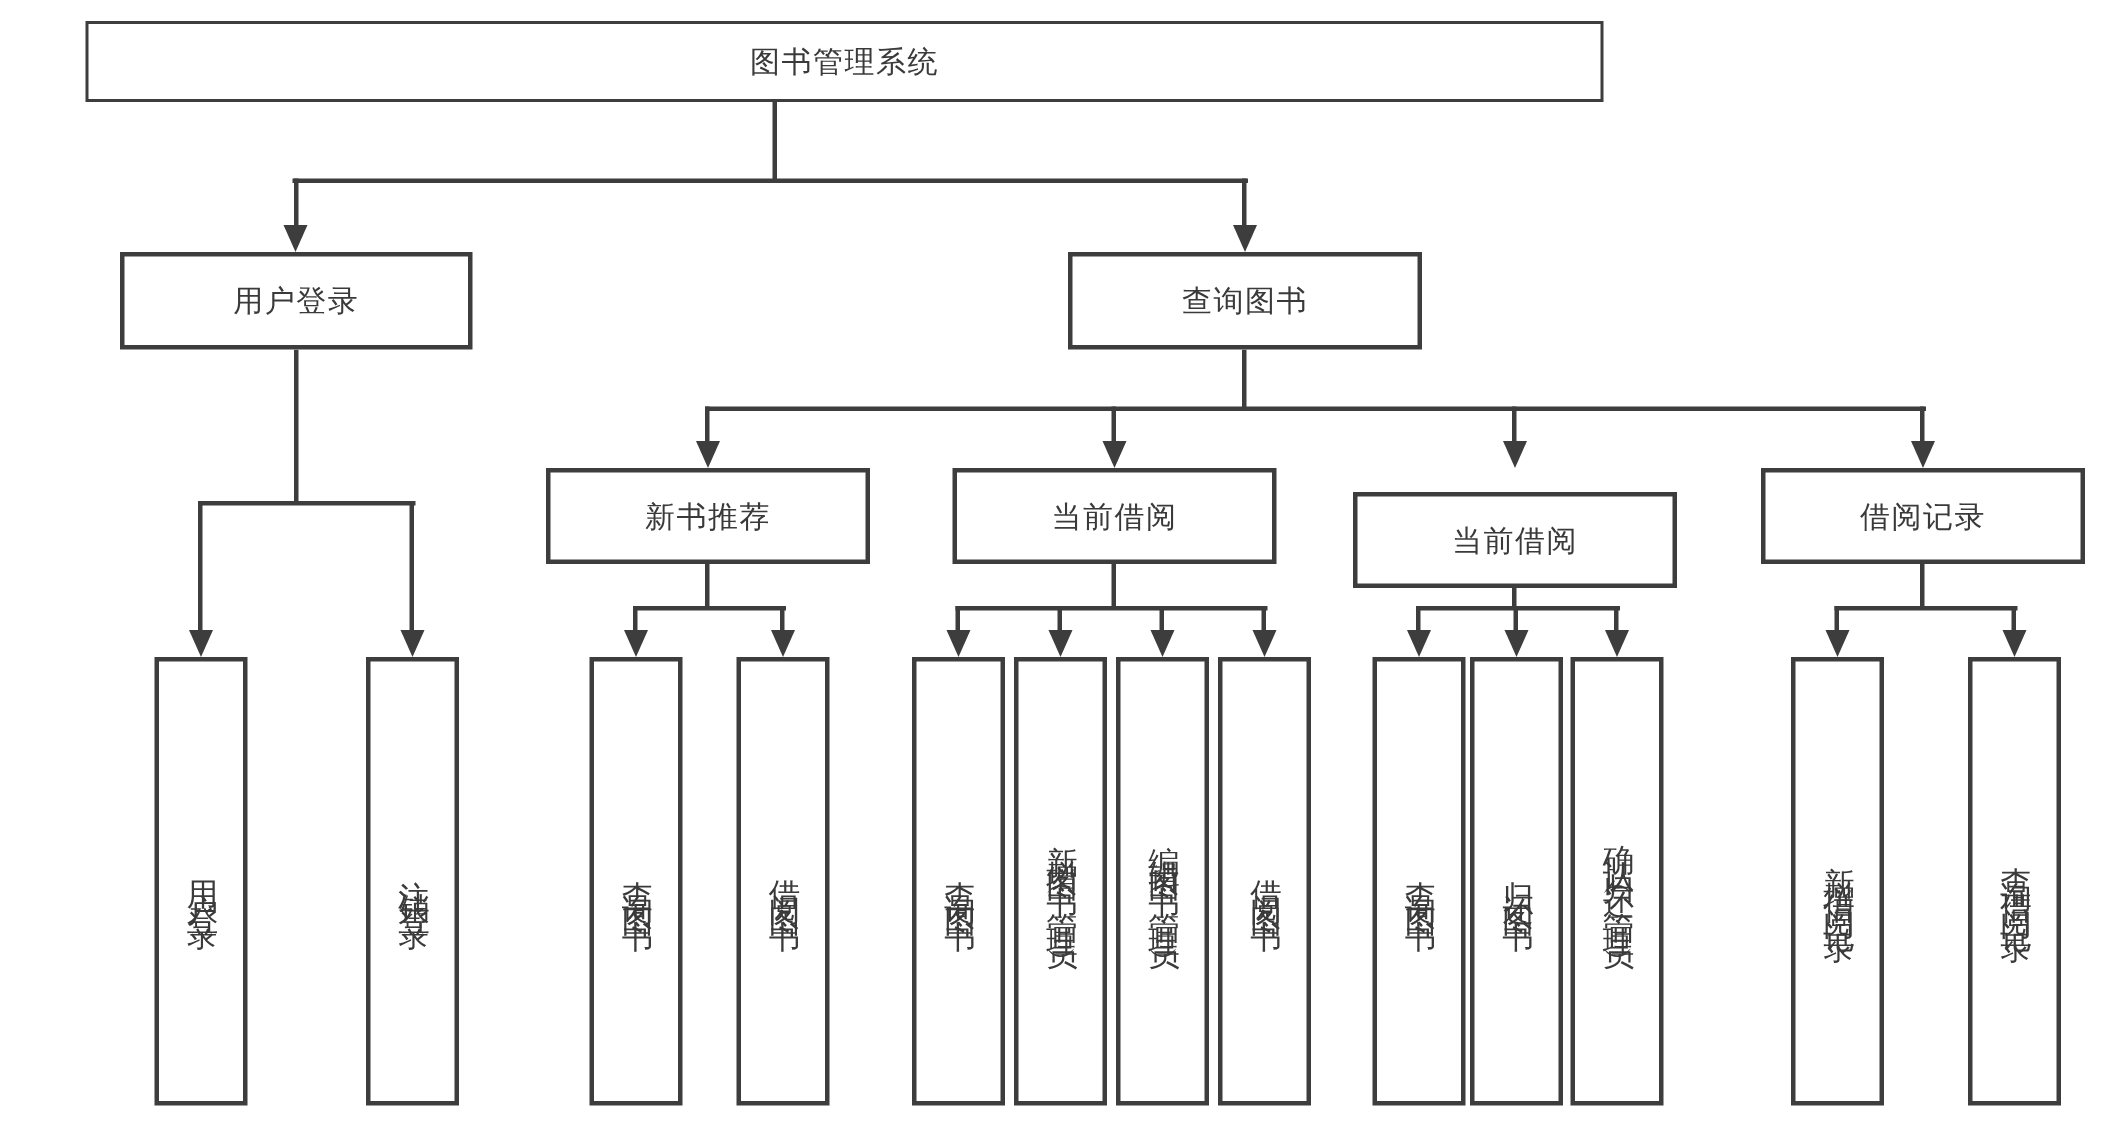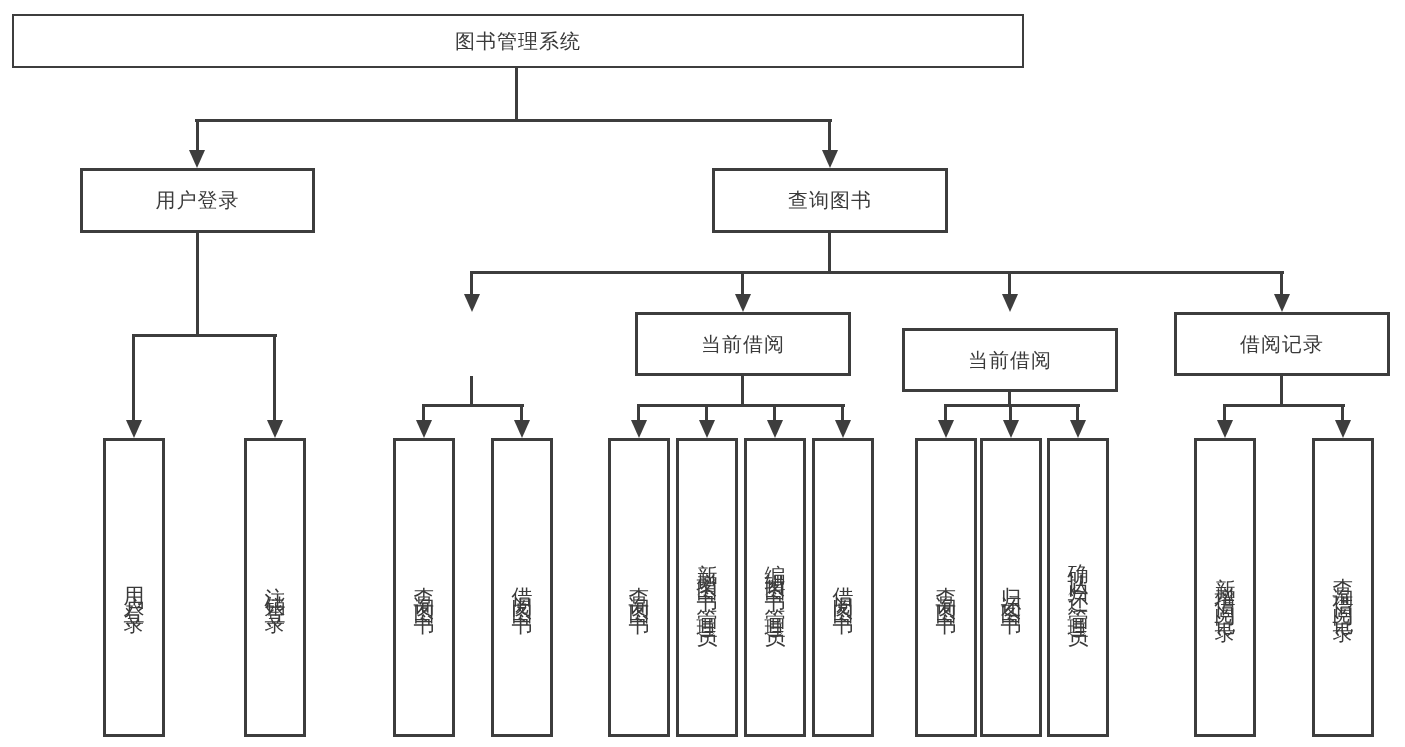--- a/index.html
+++ b/index.html
@@ -25,21 +25,21 @@
     border: 3px solid var(--box-border);
     background: #fff;
     display: flex;
     align-items: center;
     justify-content: center;
     font-size: 20px;
     letter-spacing: 1px;
     color: var(--text);
     z-index: 2;
   }
-  .root-box { border-width: 2px; }
+  .root-box { border-width: 2px; margin-left: 45px; }
   
   .vbox {
     position: absolute;
     border: 3px solid var(--box-border);
     background: #fff;
     display: flex;
     align-items: center;
     justify-content: center;
     writing-mode: vertical-rl;
     text-orientation: mixed;
@@ -135,20 +135,21 @@
   <div class="vl" style="left:1223px;top:404px;height:16px"></div>
   <div class="ar" style="left:1217px;top:420px"></div>
   <div class="vl" style="left:1341px;top:404px;height:16px"></div>
   <div class="ar" style="left:1335px;top:420px"></div>
 
   <div class="hbox root-box" style="left:12px;top:14px;width:1012px;height:54px">图书管理系统</div>
 
   <div class="hbox" style="left:80px;top:168px;width:235px;height:65px">用户登录</div>
   <div class="hbox" style="left:712px;top:168px;width:236px;height:65px">查询图书</div>
 
+  <div class="hbox" style="left:364px;top:312px;width:216px;height:64px">新书推荐</div>
   <div class="hbox" style="left:635px;top:312px;width:216px;height:64px">当前借阅</div>
   <div class="hbox" style="left:902px;top:328px;width:216px;height:64px">当前借阅</div>
   <div class="hbox" style="left:1174px;top:312px;width:216px;height:64px">借阅记录</div>
 
   <div class="vbox" style="left:103px;top:438px;width:62px;height:299px">用户登录</div>
   <div class="vbox" style="left:244px;top:438px;width:62px;height:299px">注销登录</div>
 
   <div class="vbox" style="left:393px;top:438px;width:62px;height:299px">查询图书</div>
   <div class="vbox" style="left:491px;top:438px;width:62px;height:299px">借阅图书</div>
 

